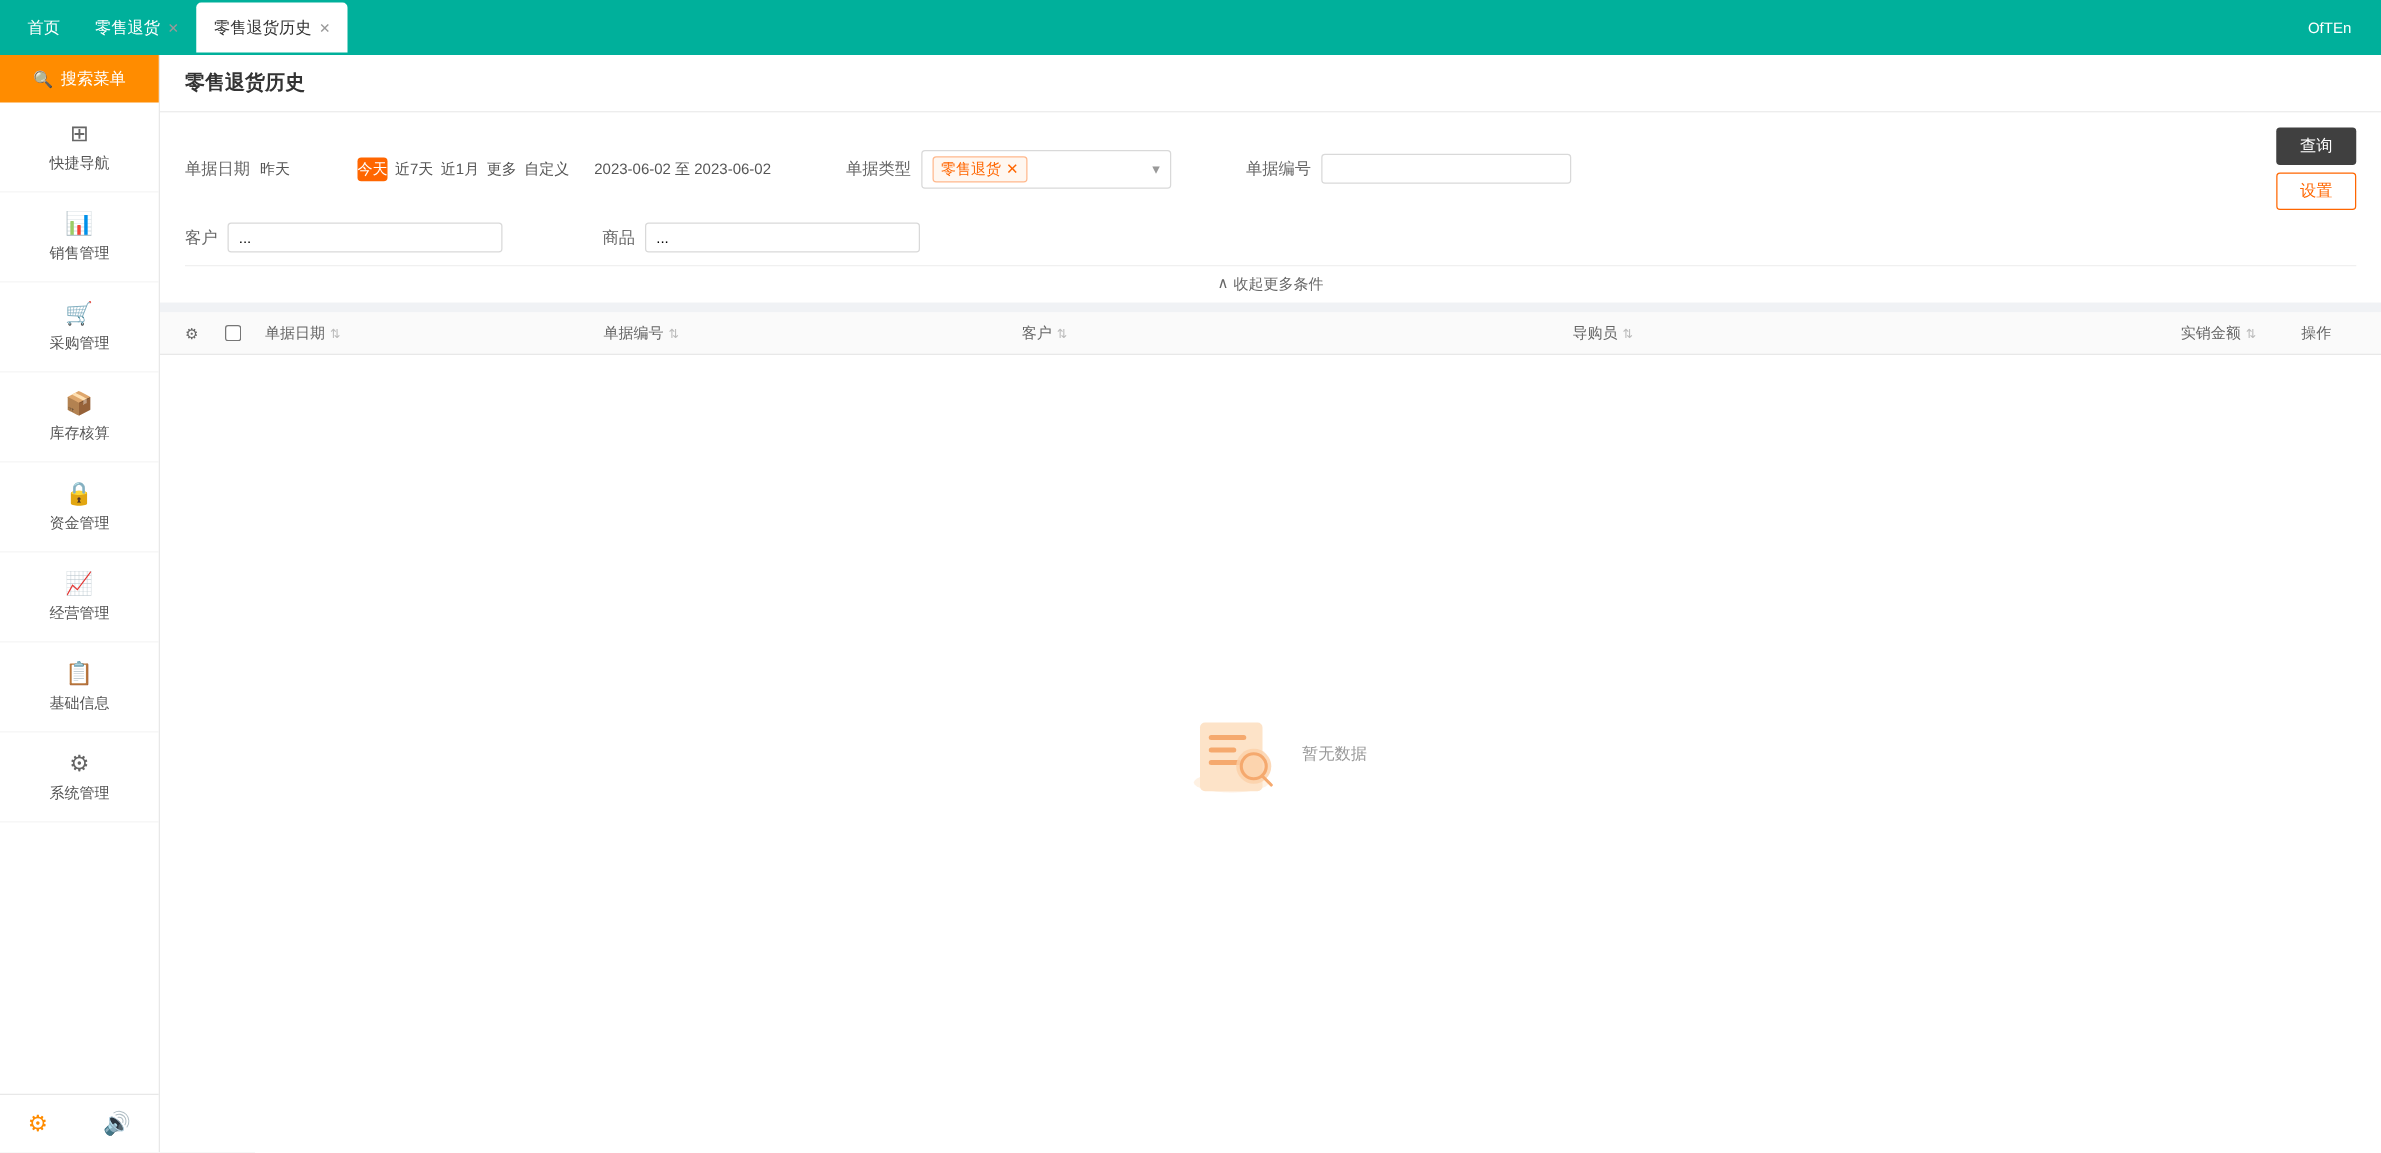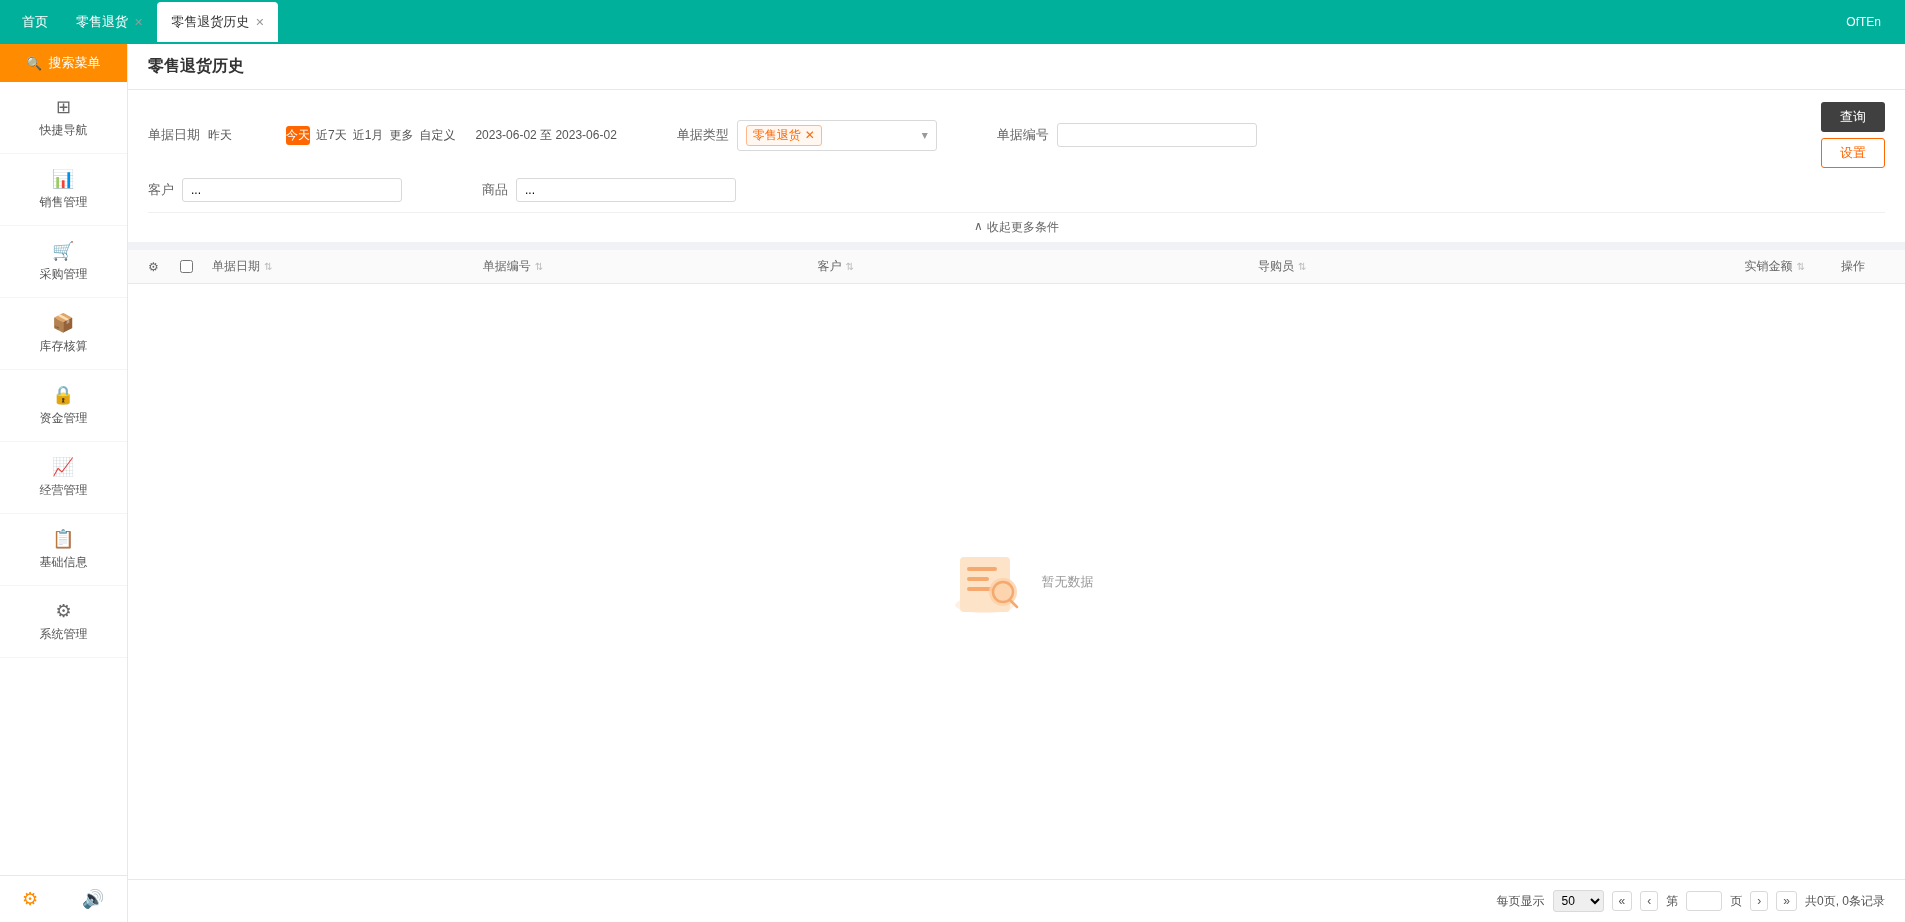--- a/index.html
+++ b/index.html
@@ -511,31 +511,15 @@
           <rect x="27" y="40" width="22" height="4" rx="2" fill="#f5a96e"></rect>
           <rect x="27" y="50" width="26" height="4" rx="2" fill="#f5a96e"></rect>
           <circle cx="63" cy="55" r="14" fill="#fbd0a8" opacity="0.8"></circle>
           <circle cx="63" cy="55" r="10" fill="none" stroke="#f5a96e" stroke-width="2.5"></circle>
           <line x1="70" y1="63" x2="77" y2="70" stroke="#f5a96e" stroke-width="2.5" stroke-linecap="round"></line>
         </svg>
         <span class="empty-text">暂无数据</span>
       </div>
     </div>
 
-    <div class="pagination">
-      <span>每页显示</span>
-      <select>
-        <option>50</option>
-        <option>20</option>
-        <option>100</option>
-      </select>
-      <button class="page-btn">«</button>
-      <button class="page-btn">‹</button>
-      <span>第</span>
-      <input class="page-input" style="">
-      <span>页</span>
-      <button class="page-btn">›</button>
-      <button class="page-btn">»</button>
-      <span>共0页, 0条记录</span>
-    </div>
 
   </div>
 </div>
 
 </body></html>

